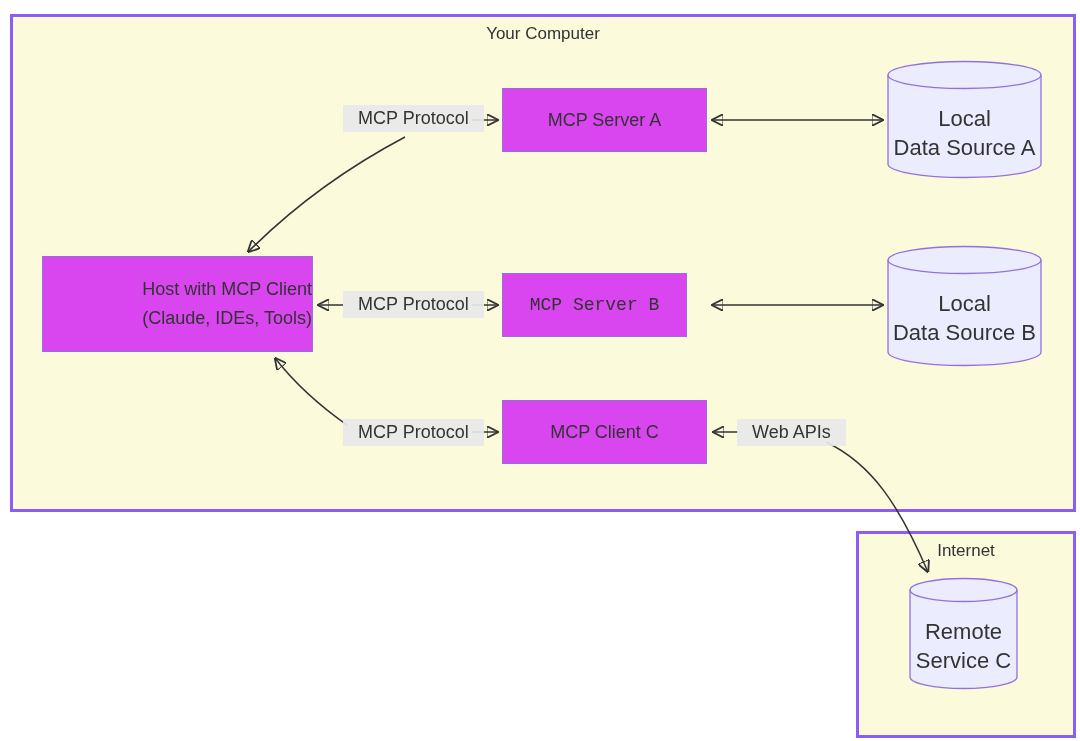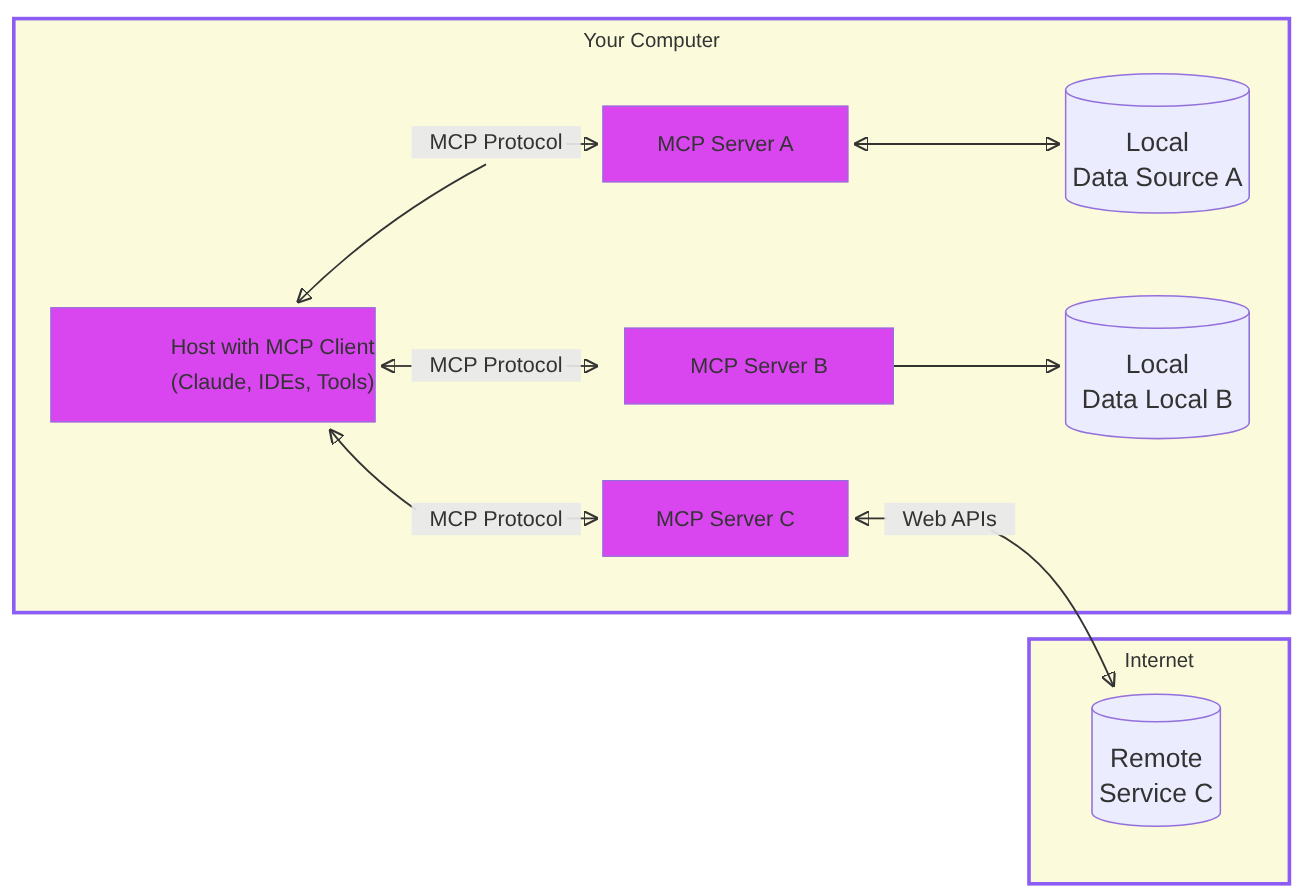--- a/index.html
+++ b/index.html
@@ -45,21 +45,21 @@
     flex-direction: column;
     align-items: center;
     justify-content: center;
     font-size: 18px;
     line-height: 29px;
     text-align: center;
     box-sizing: border-box;
   }
   #node-host     { left: 42px;  top: 256px; width: 271px; height: 96px; align-items: flex-end; }
   #node-server-a { left: 502px; top: 88px;  width: 205px; height: 64px; }
-  #node-server-b { left: 520px; top: 273px; width: 225px; height: 64px; }
+  #node-server-b { left: 502px; top: 273px; width: 185px; height: 64px; font-family: Liberation Mono, monospace; }
   #node-server-c { left: 502px; top: 400px; width: 205px; height: 64px; }
 
   .cylinder { position: absolute; }
   .cylinder svg { display: block; }
   .cyl-label {
     position: absolute;
     left: 0;
     width: 100%;
     text-align: center;
     font-size: 22px;
@@ -125,42 +125,42 @@
     <div>Host with MCP Client</div>
     <div>(Claude, IDEs, Tools)</div>
   </div>
   <div class="node" id="node-server-a">
     <div>MCP Server A</div>
   </div>
   <div class="node" id="node-server-b">
     <div>MCP Server B</div>
   </div>
   <div class="node" id="node-server-c">
-    <div>MCP Server C</div>
+    <div>MCP Client C</div>
   </div>
 
   <div class="cylinder" id="cyl-data-a">
     <svg width="155" height="119" viewBox="0 0 155 119">
       <path d="M1,15 A76.5,13.5 0 0 1 154,15 L154,104 A76.5,13.5 0 0 1 1,104 Z" fill="#ececff" stroke="#9370db" stroke-width="1.3"></path>
       <path d="M1,15 A76.5,13.5 0 0 0 154,15" fill="none" stroke="#9370db" stroke-width="1.3"></path>
     </svg>
     <div class="cyl-label">
       <div>Local</div>
       <div>Data Source A</div>
     </div>
   </div>
 
   <div class="cylinder" id="cyl-data-b">
     <svg width="155" height="122" viewBox="0 0 155 122">
       <path d="M1,15 A76.5,13.5 0 0 1 154,15 L154,107 A76.5,13.5 0 0 1 1,107 Z" fill="#ececff" stroke="#9370db" stroke-width="1.3"></path>
       <path d="M1,15 A76.5,13.5 0 0 0 154,15" fill="none" stroke="#9370db" stroke-width="1.3"></path>
     </svg>
     <div class="cyl-label">
       <div>Local</div>
-      <div>Data Local B</div>
+      <div>Data Source B</div>
     </div>
   </div>
 
   <div class="cylinder" id="cyl-remote">
     <svg width="109" height="113" viewBox="0 0 109 113">
       <path d="M1,13 A53.5,11.5 0 0 1 108,13 L108,100 A53.5,11.5 0 0 1 1,100 Z" fill="#ececff" stroke="#9370db" stroke-width="1.3"></path>
       <path d="M1,13 A53.5,11.5 0 0 0 108,13" fill="none" stroke="#9370db" stroke-width="1.3"></path>
     </svg>
     <div class="cyl-label">
       <div>Remote</div>

